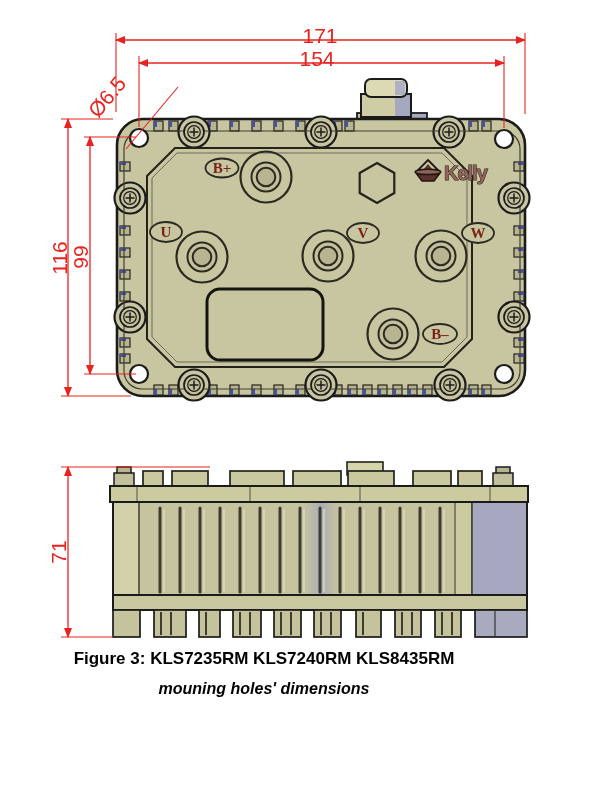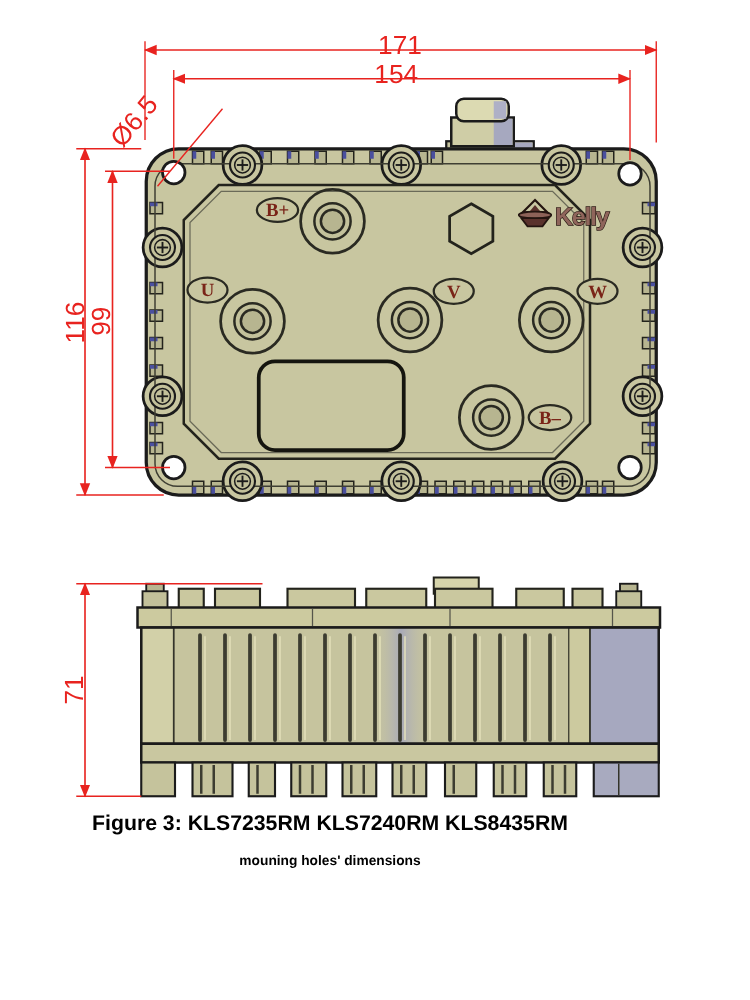--- a/index.html
+++ b/index.html
@@ -17,21 +17,21 @@
   svg{position:absolute;left:0;display:block;}
   #top-view{top:0;}
   #side-view{top:445px;}
   .dimline{stroke:var(--red);stroke-width:1.3;fill:none;}
   .extline{stroke:var(--red);stroke-width:1.1;fill:none;}
   .dimtxt{fill:var(--red);font-family:"Liberation Sans",sans-serif;font-size:21px;}
   .termtxt{fill:var(--maroon);font-family:"Liberation Serif",serif;font-weight:bold;font-size:15px;}
   .caption{position:absolute;top:644px;left:0;width:528px;text-align:center;
            font-family:"Liberation Sans",sans-serif;font-weight:bold;color:#000;}
   .caption .l1{font-size:17px;line-height:30px;}
-  .caption .l2,.caption .l3{font-size:11px;line-height:30px;}
+  .caption .l2,.caption .l3{font-size:16px;line-height:30px;font-style:italic;}
 </style>
 </head>
 <body>
 
 <div class="canvas">
 
   <svg id="top-view" width="600" height="445" viewBox="0 0 600 445">
     <defs>
       <marker id="arr1" viewBox="0 0 10 10" refX="9" refY="5" markerWidth="8" markerHeight="8" orient="auto-start-reverse">
         <path d="M0,1 L10,5 L0,9 z" fill="#e8231f"></path>

